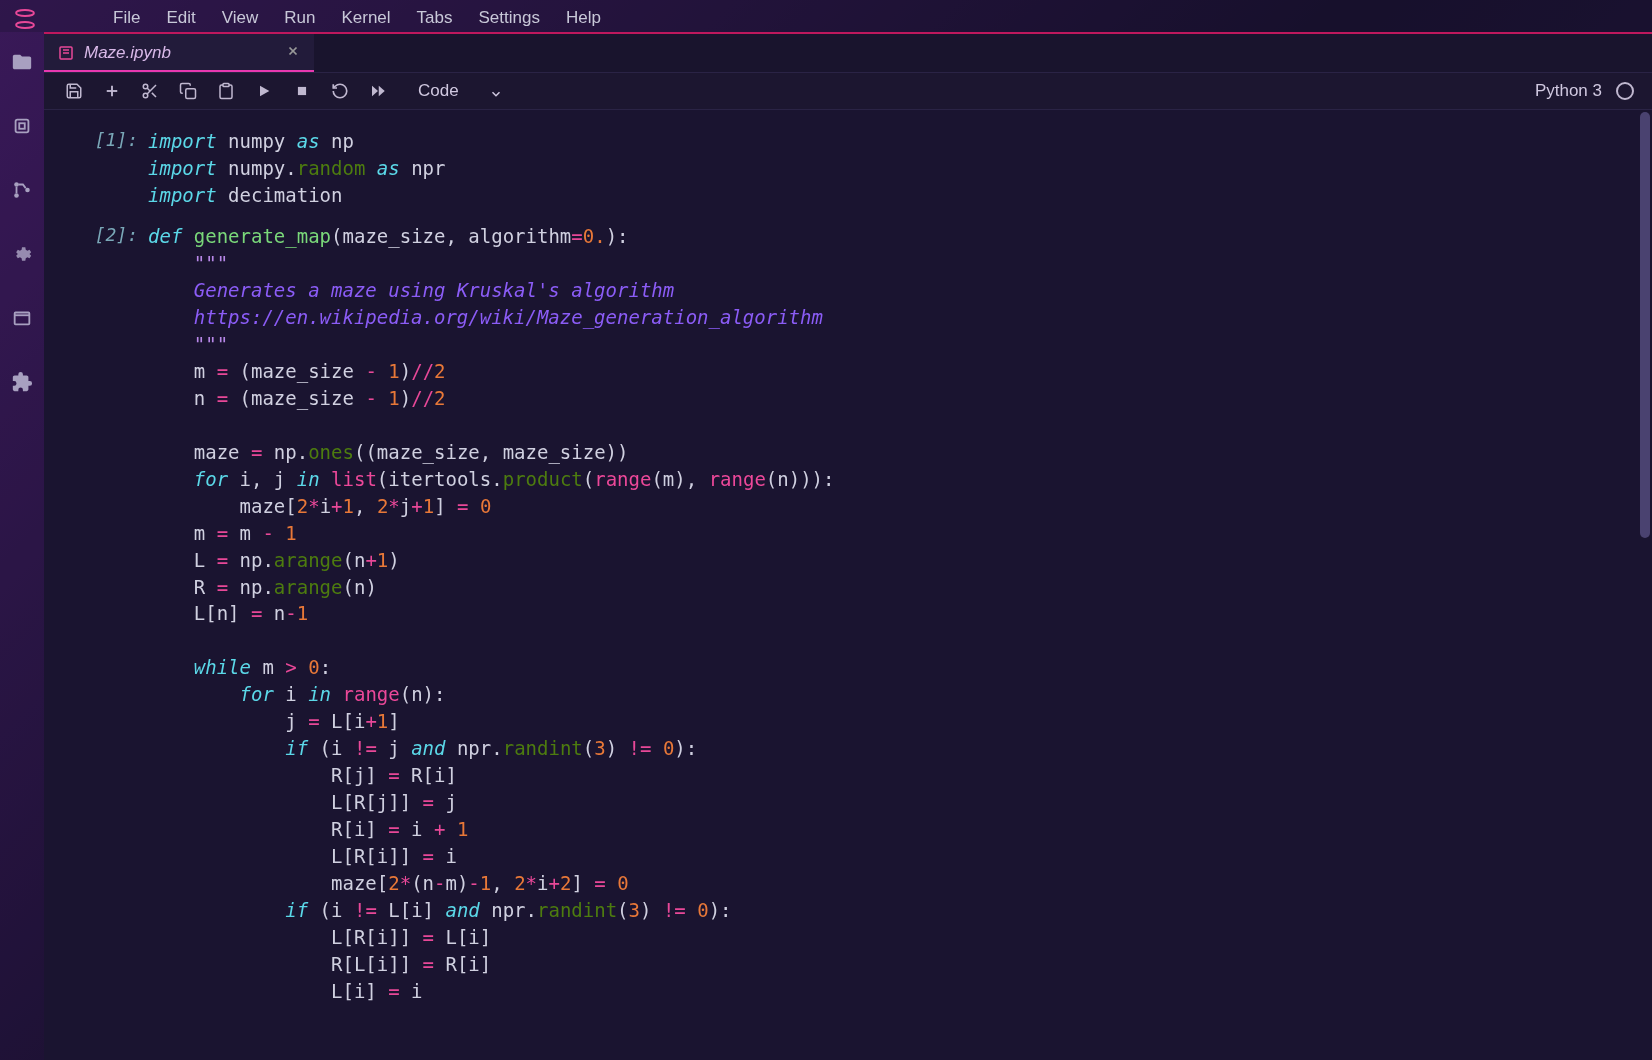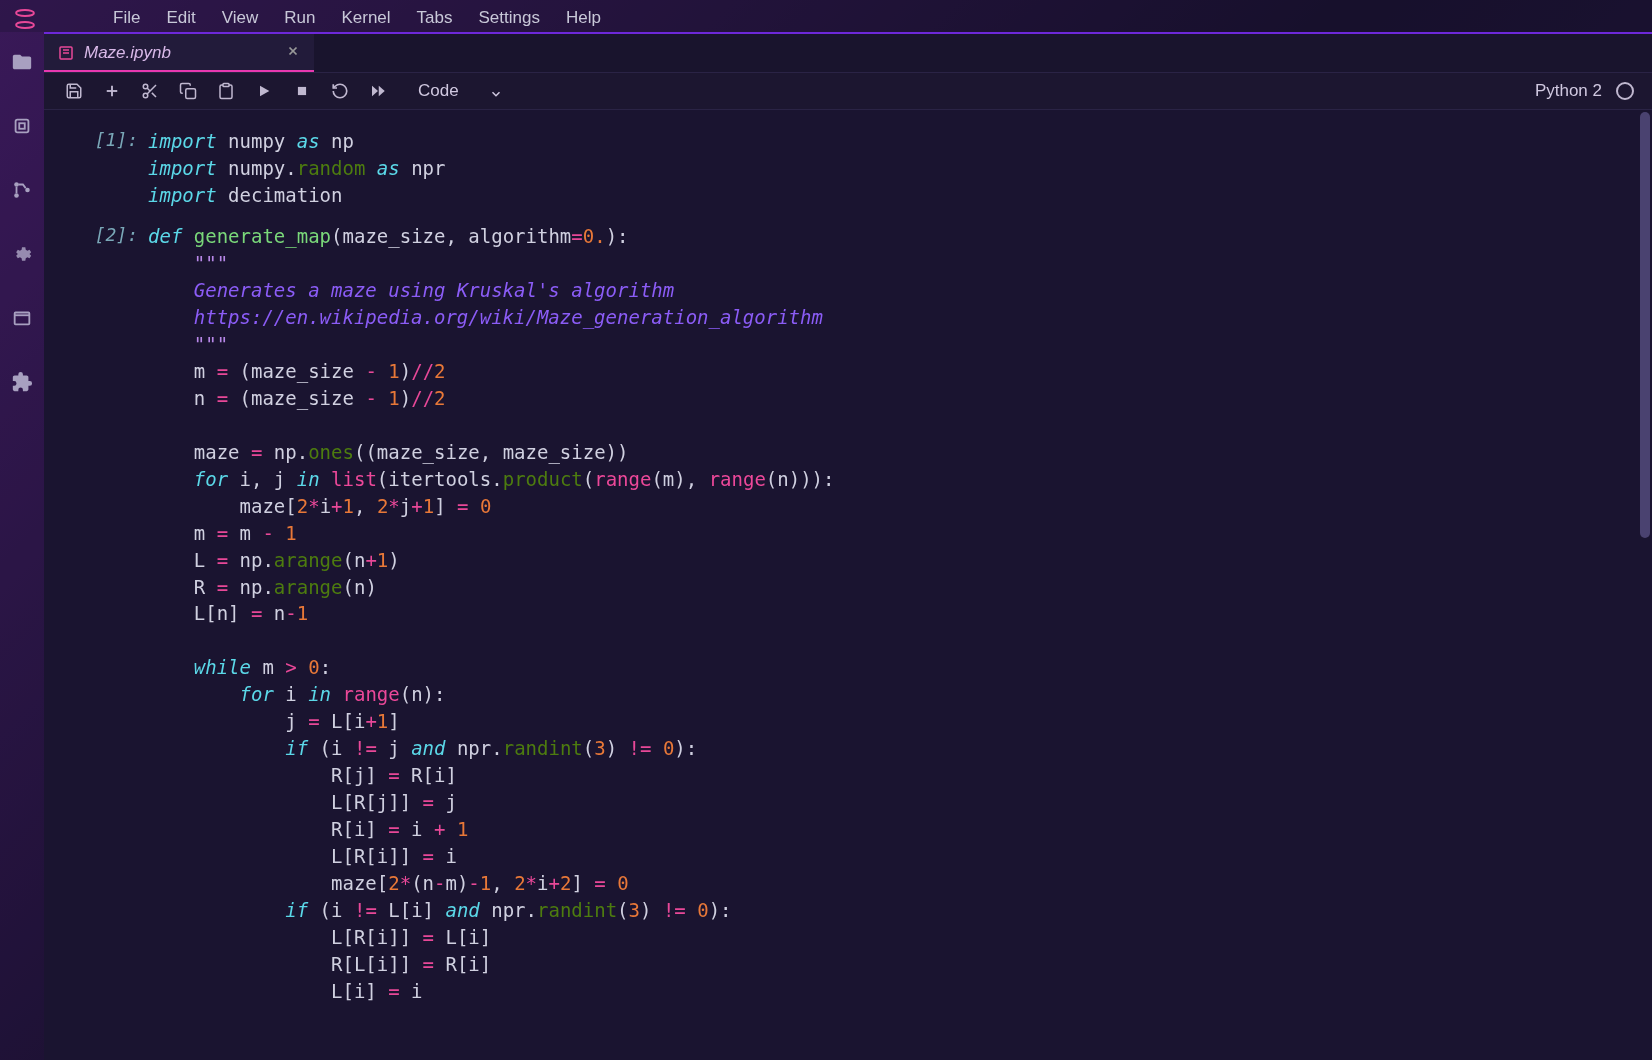--- a/index.html
+++ b/index.html
@@ -53,21 +53,21 @@
   cursor: pointer;
   display: flex;
   align-items: center;
   justify-content: center;
 }
 .main-area {
   flex: 1;
   display: flex;
   flex-direction: column;
   background: #1a1430;
-  border-top: 2px solid #6d28d9;
+  border-top: 2px solid #be185d;
 }
 .tabbar {
   height: 38px;
   display: flex;
   background: rgba(25, 20, 45, 0.9);
 }
 .tab {
   display: flex;
   align-items: center;
   padding: 0 14px;
@@ -326,21 +326,21 @@
           </svg>
         </div>
       <div class="tb-select">
         <span>Code</span>
         <svg viewBox="0 0 24 24" width="14" height="14" fill="none" stroke="currentColor" stroke-width="2.5">
             <polyline points="6 9 12 15 18 9"></polyline>
           </svg>
       </div>
       <div class="tb-spacer"></div>
       <div class="kernel-info">
-        <span>Python 2</span>
+        <span>Python 3</span>
         <div class="kernel-circle"></div>
       </div>
     </div>
 
     <div class="notebook">
         <div class="cell">
           <div class="prompt">[1]:</div>
           <div class="code"><span class="kw">import</span><span> numpy </span><span class="kw">as</span><span> np
 </span><span class="kw">import</span><span> numpy.</span><span class="fn">random</span><span> </span><span class="kw">as</span><span> npr
 </span><span class="kw">import</span><span> decimation</span></div>

